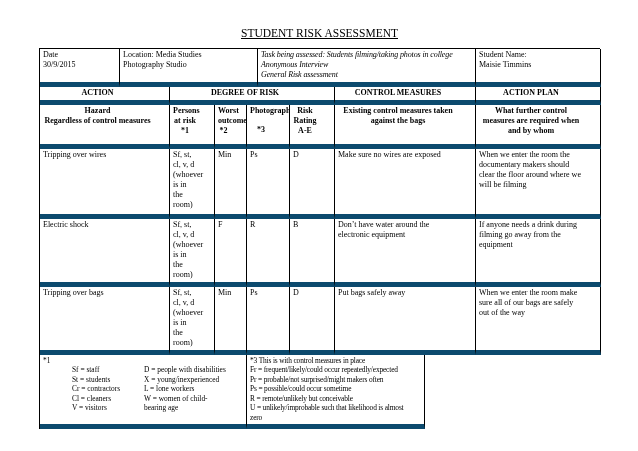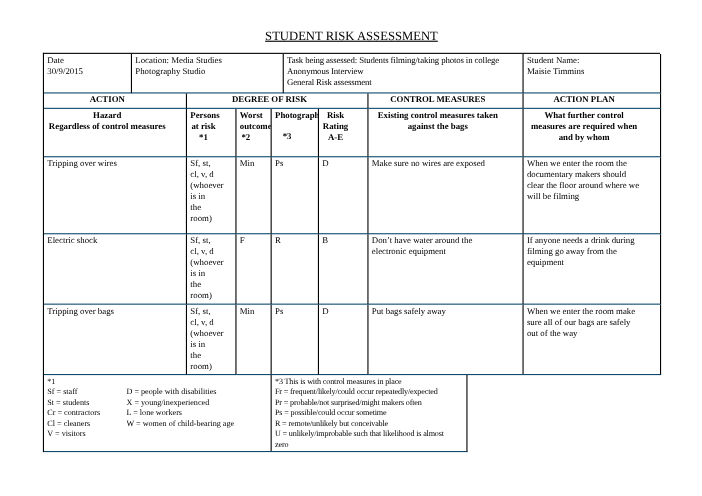--- a/index.html
+++ b/index.html
@@ -22,40 +22,40 @@
   .table {
     width: 561px;
     border-top: 1px solid #000;
     border-left: 1px solid #000;
     font-size: 8px;
     line-height: 1.25;
   }
   .row { display: flex; }
   .cell {
     border-right: 1px solid #000;
-    border-bottom: 1px solid #0c4a6e;
+    border-bottom: 5px solid #0c4a6e;
     padding: 1px 17px 2px 3px;
     flex-shrink: 0;
     overflow: hidden;
   }
   .w80{width:80px}.w138{width:138px}.w218{width:218px}.w125{width:125px}
   .w130{width:130px}.w165{width:165px}.w141{width:141px}
   .w45{width:45px}.w32{width:32px}.w43{width:43px}
   .w207{width:207px}.w176{width:176px}.w178{width:178px}
   .hdr { font-weight: bold; text-align: center; }
   .rowA .cell { min-height: 36px; }
   .rowC .cell { min-height: 44px; }
   .rowD .cell { min-height: 70px; }
   .rowE .cell { min-height: 54px; }
   .rowF .cell { min-height: 52px; }
   .gap-top { margin-top: 9px; }
-  .tight { letter-spacing: -0.12px; }
+  .tight { letter-spacing: -0.12px; font-style: italic; }
   .legend { font-size: 7.4px; line-height: 1.28; }
   .legend-cols { display: flex; }
-  .legend-left { width: 72px; flex-shrink: 0; }
+  .legend-left { width: 72px; flex-shrink: 0; margin-left: 29px; }
   .legend-right { flex: 1; }
   .small3 { letter-spacing: -0.15px; }
 </style>
 </head>
 <body>
 
 <div class="page">
 
   <div class="title">STUDENT RISK ASSESSMENT</div>
 

